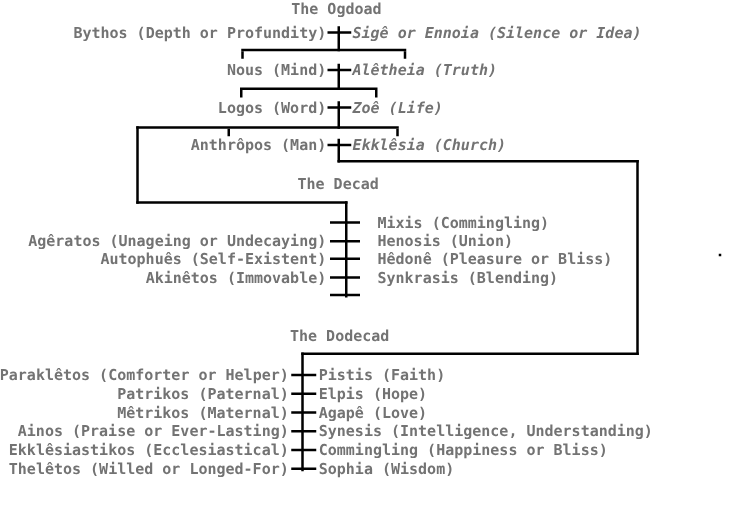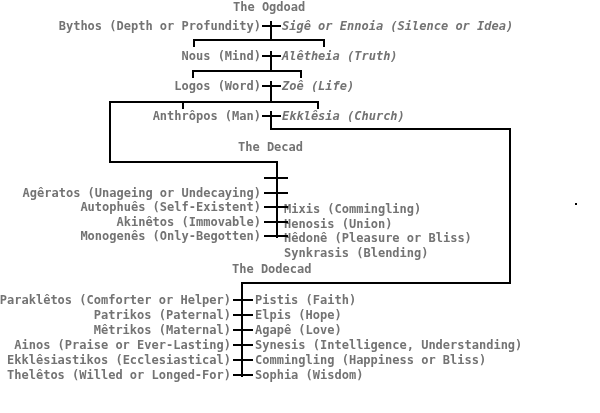--- a/index.html
+++ b/index.html
@@ -5,21 +5,21 @@
   html,body{margin:0;padding:0;}
   body{width:600px;height:413px;background:#ffffff;position:relative;overflow:hidden;
        font-family:"DejaVu Sans Mono","Liberation Mono",monospace;}
   .stage{position:absolute;left:0;top:0;width:600px;height:413px;}
   .txt{position:absolute;white-space:pre;font-size:12px;line-height:12px;font-weight:bold;color:#737373;}
   .lt{text-align:left;}
   .ln{position:absolute;background:#000;}
   
   .ogd-l,.dec-l{right:339px;}
   .ogd-r{left:282px;font-style:italic;}
-  .dec-r{left:284px;margin-top:31px;}
+  .dec-r{left:302px;}
   .dod-l{right:369px;}
   .dod-r{left:255px;}
 </style>
 </head>
 <body>
 
 <div class="stage">
 
   <div class="txt" style="left:233px;top:1px">The Ogdoad</div>
   <div class="txt" style="left:238px;top:141px">The Decad</div>
@@ -34,21 +34,20 @@
   <div class="txt lt ogd-l" style="top:110px">Anthrôpos (Man)</div>
   <div class="txt ogd-r" style="top:110px">Ekklêsia (Church)</div>
 
   <div class="txt dec-r" style="top:172px">Mixis (Commingling)</div>
   <div class="txt lt dec-l" style="top:187px">Agêratos (Unageing or Undecaying)</div>
   <div class="txt dec-r" style="top:187px">Henosis (Union)</div>
   <div class="txt lt dec-l" style="top:201px">Autophuês (Self-Existent)</div>
   <div class="txt dec-r" style="top:201px">Hêdonê (Pleasure or Bliss)</div>
   <div class="txt lt dec-l" style="top:216px">Akinêtos (Immovable)</div>
   <div class="txt dec-r" style="top:216px">Synkrasis (Blending)</div>
-  <div class="txt lt dec-l" style="top:230px">Monogenês (Only-Begotten)</div>
 
   <div class="txt lt dod-l" style="top:294px">Paraklêtos (Comforter or Helper)</div>
   <div class="txt dod-r" style="top:294px">Pistis (Faith)</div>
   <div class="txt lt dod-l" style="top:309px">Patrikos (Paternal)</div>
   <div class="txt dod-r" style="top:309px">Elpis (Hope)</div>
   <div class="txt lt dod-l" style="top:324px">Mêtrikos (Maternal)</div>
   <div class="txt dod-r" style="top:324px">Agapê (Love)</div>
   <div class="txt lt dod-l" style="top:339px">Ainos (Praise or Ever-Lasting)</div>
   <div class="txt dod-r" style="top:339px">Synesis (Intelligence, Understanding)</div>
   <div class="txt lt dod-l" style="top:354px">Ekklêsiastikos (Ecclesiastical)</div>

